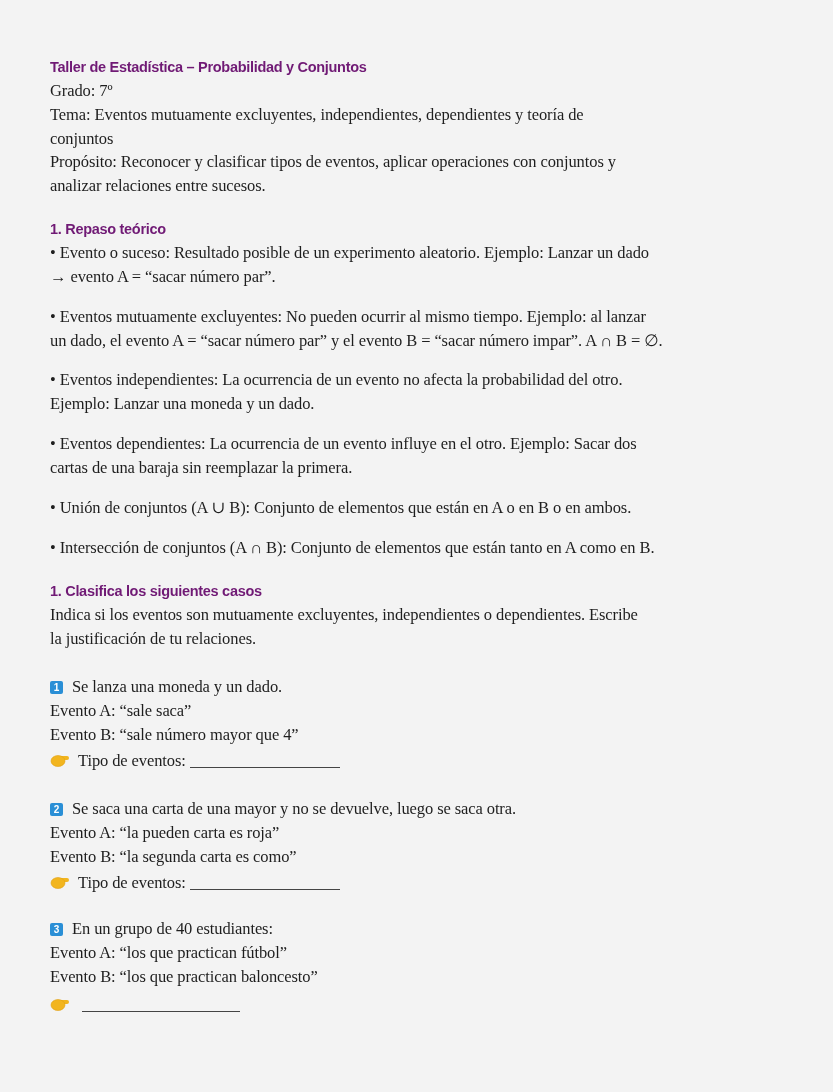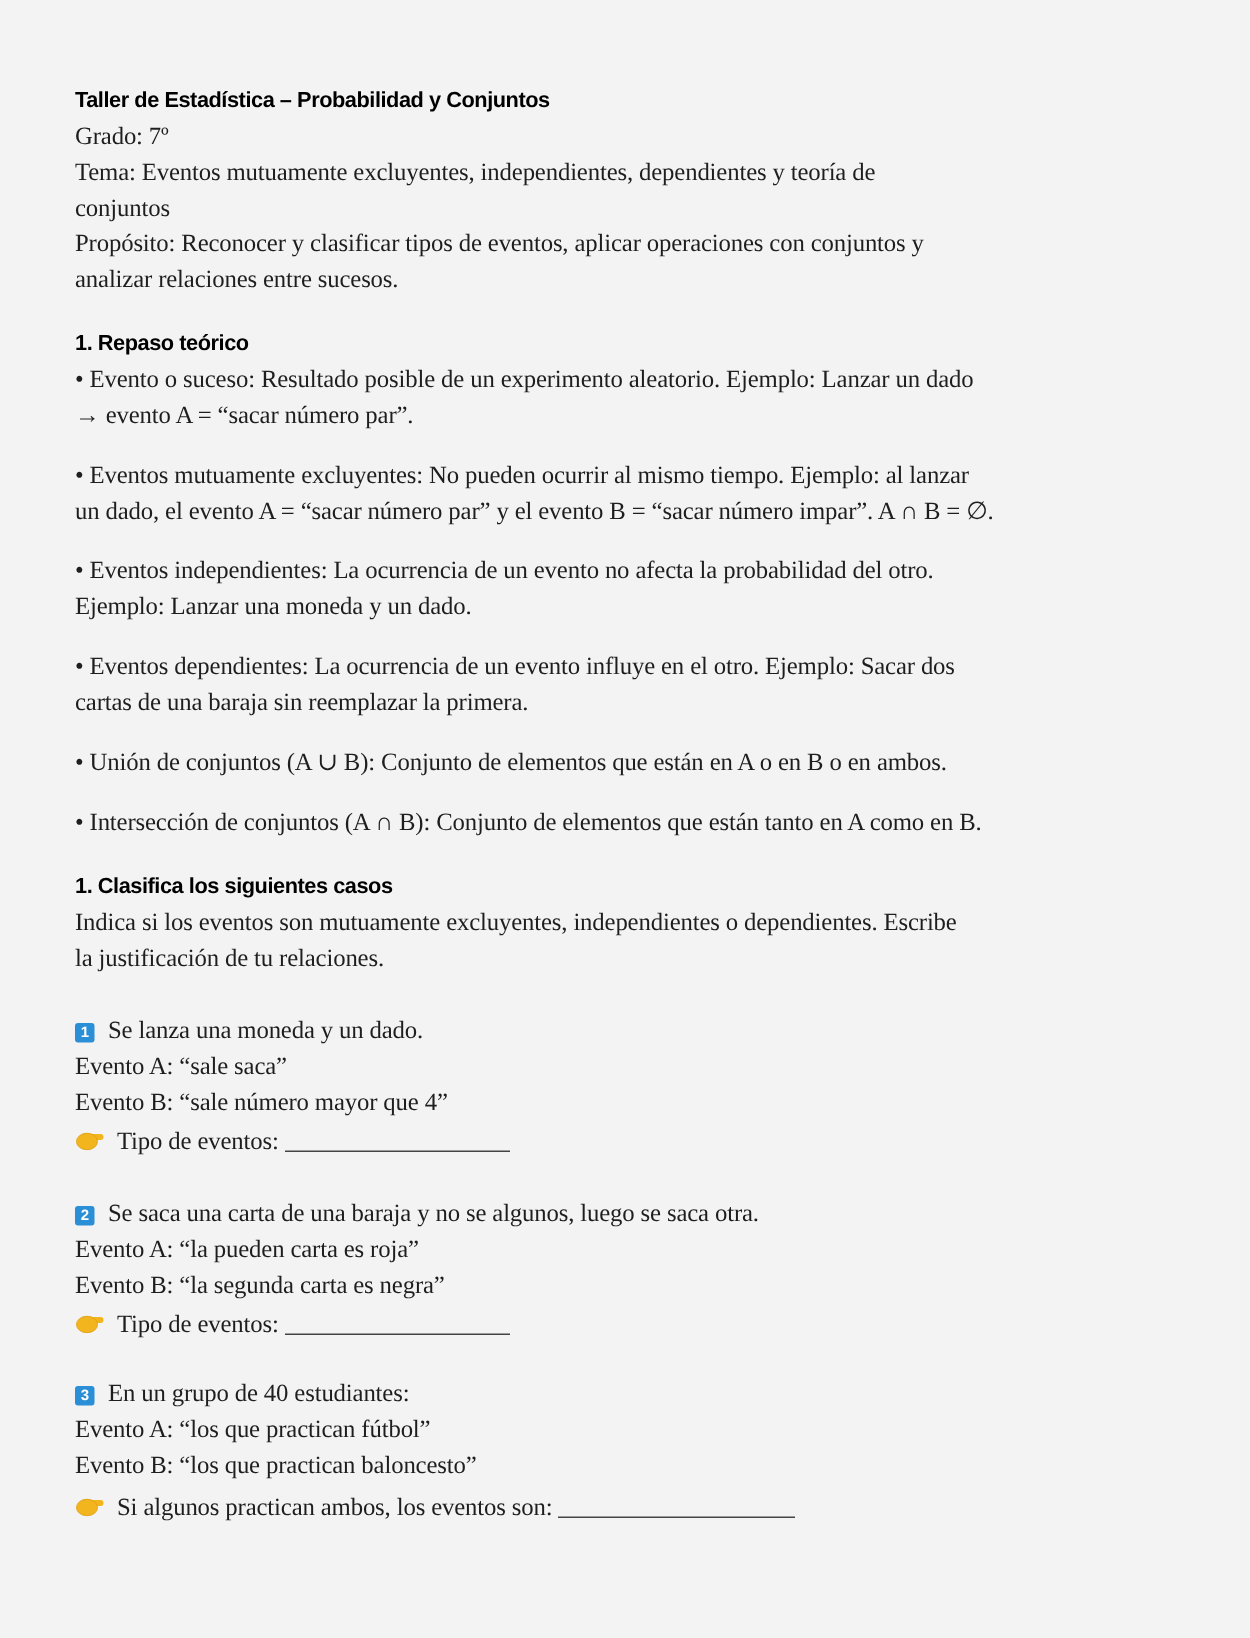--- a/index.html
+++ b/index.html
@@ -19,21 +19,21 @@
       position: absolute;
       left: 50px;
       top: 0;
       width: 760px;
     }
     .sans-bold {
       font-family: "Liberation Sans", "DejaVu Sans", sans-serif;
       font-weight: bold;
       font-size: 14.5px;
       letter-spacing: -0.3px;
-      color: #000000;
+      color: #701a75;
     }
     .serif {
       font-family: "Liberation Serif", "DejaVu Serif", serif;
       font-size: 16.5px;
       letter-spacing: -0.1px;
     }
     .line {
       position: absolute;
       left: 0;
       white-space: nowrap;
@@ -110,38 +110,38 @@
   <div class="line serif" style="top:724px">Evento B: “sale número mayor que 4”</div>
   <div class="line serif" style="top:750px">
     <svg class="hand" viewBox="0 0 20 14">
         <ellipse cx="8" cy="8" rx="7" ry="5.5" fill="#f2b51e"></ellipse>
         <rect x="9" y="3" width="10" height="4" rx="2" fill="#f2b51e"></rect>
         <ellipse cx="8" cy="8" rx="7" ry="5.5" fill="none" stroke="#e0a010" stroke-width="0.6"></ellipse>
       </svg><span>Tipo de eventos:</span><span class="blank" style="width:150px"></span>
   </div>
 
   <div class="line serif" style="top:798px">
-    <span class="badge">2</span><span>Se saca una carta de una baraja y no se algunos, luego se saca otra.</span>
+    <span class="badge">2</span><span>Se saca una carta de una mayor y no se devuelve, luego se saca otra.</span>
   </div>
   <div class="line serif" style="top:822px">Evento A: “la pueden carta es roja”</div>
-  <div class="line serif" style="top:846px">Evento B: “la segunda carta es negra”</div>
+  <div class="line serif" style="top:846px">Evento B: “la segunda carta es como”</div>
   <div class="line serif" style="top:872px">
     <svg class="hand" viewBox="0 0 20 14">
         <ellipse cx="8" cy="8" rx="7" ry="5.5" fill="#f2b51e"></ellipse>
         <rect x="9" y="3" width="10" height="4" rx="2" fill="#f2b51e"></rect>
         <ellipse cx="8" cy="8" rx="7" ry="5.5" fill="none" stroke="#e0a010" stroke-width="0.6"></ellipse>
       </svg><span>Tipo de eventos:</span><span class="blank" style="width:150px"></span>
   </div>
 
   <div class="line serif" style="top:918px">
     <span class="badge">3</span><span>En un grupo de 40 estudiantes:</span>
   </div>
   <div class="line serif" style="top:942px">Evento A: “los que practican fútbol”</div>
   <div class="line serif" style="top:966px">Evento B: “los que practican baloncesto”</div>
   <div class="line serif" style="top:994px">
     <svg class="hand" viewBox="0 0 20 14">
         <ellipse cx="8" cy="8" rx="7" ry="5.5" fill="#f2b51e"></ellipse>
         <rect x="9" y="3" width="10" height="4" rx="2" fill="#f2b51e"></rect>
         <ellipse cx="8" cy="8" rx="7" ry="5.5" fill="none" stroke="#e0a010" stroke-width="0.6"></ellipse>
-      </svg><span>Si algunos practican ambos, los eventos son:</span><span class="blank" style="width:158px"></span>
+      </svg><span class="blank" style="width:158px"></span>
   </div>
 
 </div>
 
 </body></html>

